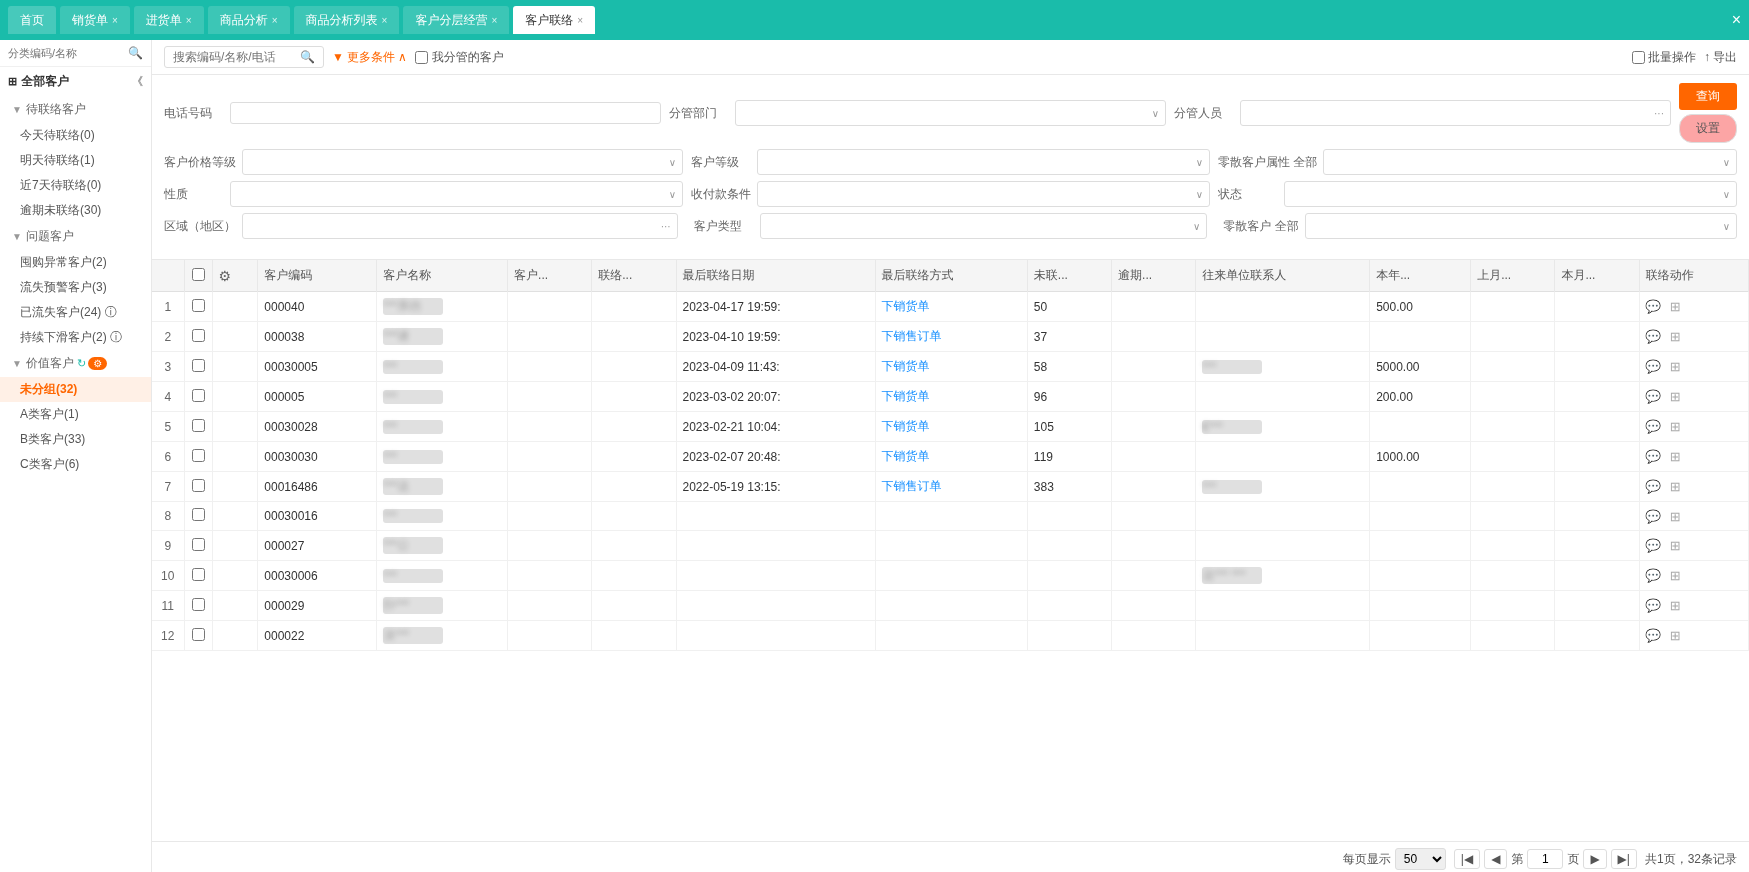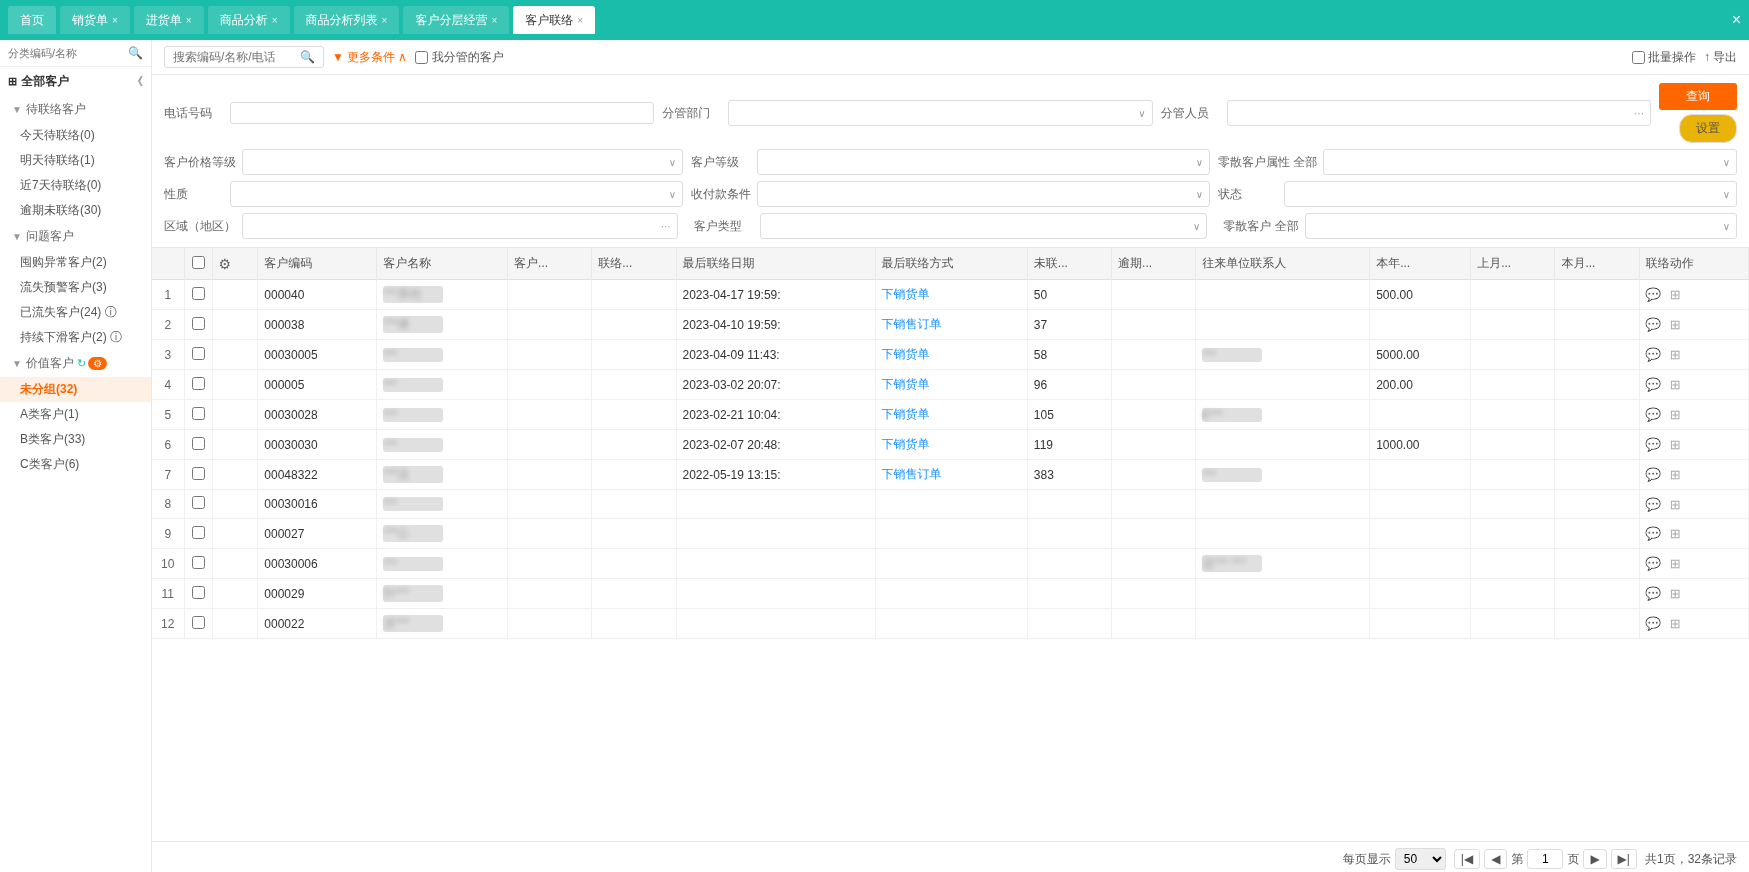--- a/index.html
+++ b/index.html
@@ -171,21 +171,21 @@
       background: white;
       border-bottom: 1px solid #e8e8e8;
       padding: 8px 12px;
     }
     .adv-filter-row {
       display: flex;
       align-items: center;
       gap: 8px;
       margin-bottom: 6px;
     }
-    .adv-filter-row:last-child { margin-bottom: 0; gap: 16px; }
+    .adv-filter-row:last-child { margin-bottom: 12px; gap: 16px; }
     .filter-field {
       display: flex;
       align-items: center;
       flex: 1;
       gap: 6px;
     }
     .filter-label {
       color: #666;
       font-size: 12px;
       white-space: nowrap;
@@ -219,28 +219,27 @@
     .btn-query {
       background: #ff6600;
       color: white;
       border: none;
       border-radius: 3px;
       padding: 5px 16px;
       cursor: pointer;
       font-size: 12px;
     }
     .btn-reset {
-      background: #eab308;
+      background: #fca5a5;
       color: #555;
       border: 1px solid #ddd;
       border-radius: 13px;
       padding: 5px 16px;
       cursor: pointer;
       font-size: 12px;
-      margin-left: 20px;
     }
     .btn-actions {
       display: flex;
       flex-direction: column;
       gap: 4px;
     }
 
     
     .table-container {
       flex: 1;
@@ -748,21 +747,21 @@
       <div class="action-icons">
         <span class="action-icon icon-chat">💬</span>
         <span class="action-icon icon-grid">⊞</span>
       </div>
     </td>
   </tr>
             <tr>
     <td class="col-num">7</td>
     <td class="col-check"><input type="checkbox" style=""></td>
     <td></td>
-    <td>00048322</td>
+    <td>00016486</td>
     <td><span class="blurred">***达</span></td>
     <td></td>
     <td></td>
     <td>2022-05-19 13:15:</td>
     <td><a class="link-text">下销售订单</a></td>
     <td>383</td>
     <td></td>
     <td><span class="blurred">***</span></td>
     <td></td>
     <td></td>

